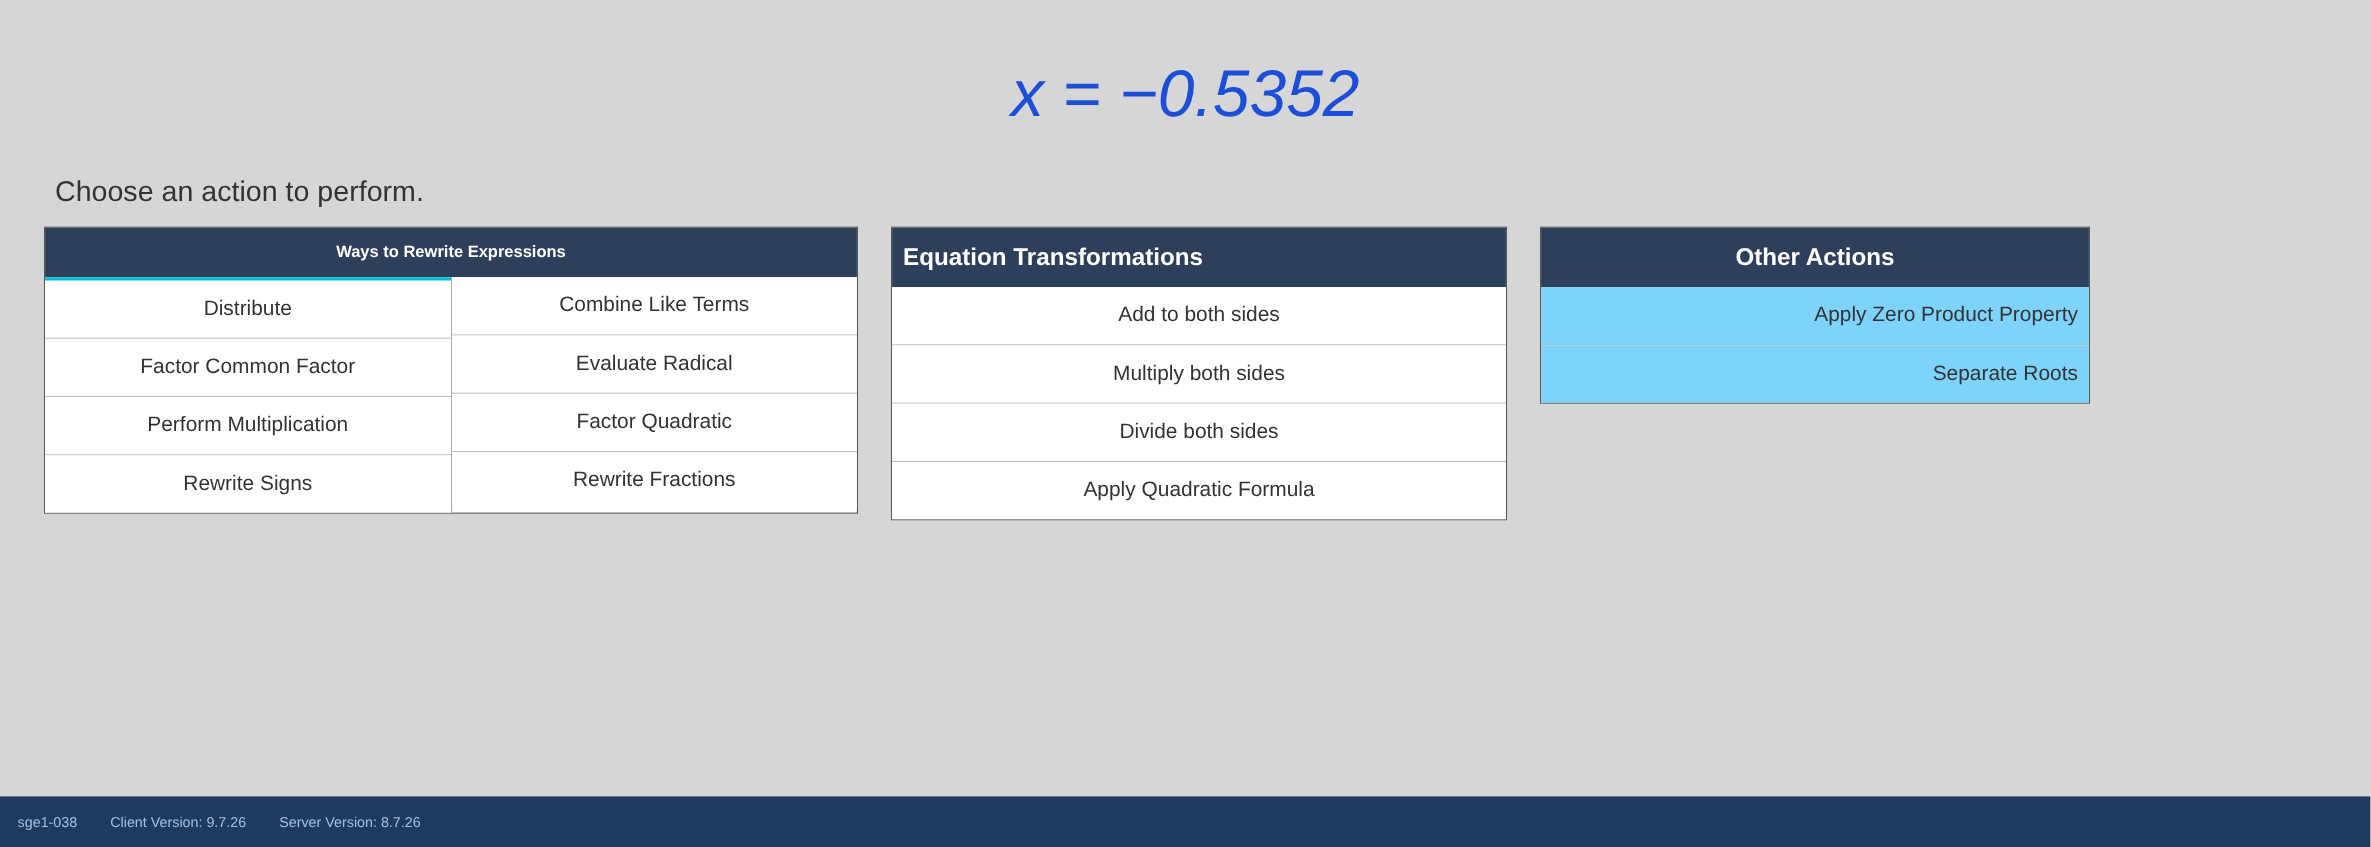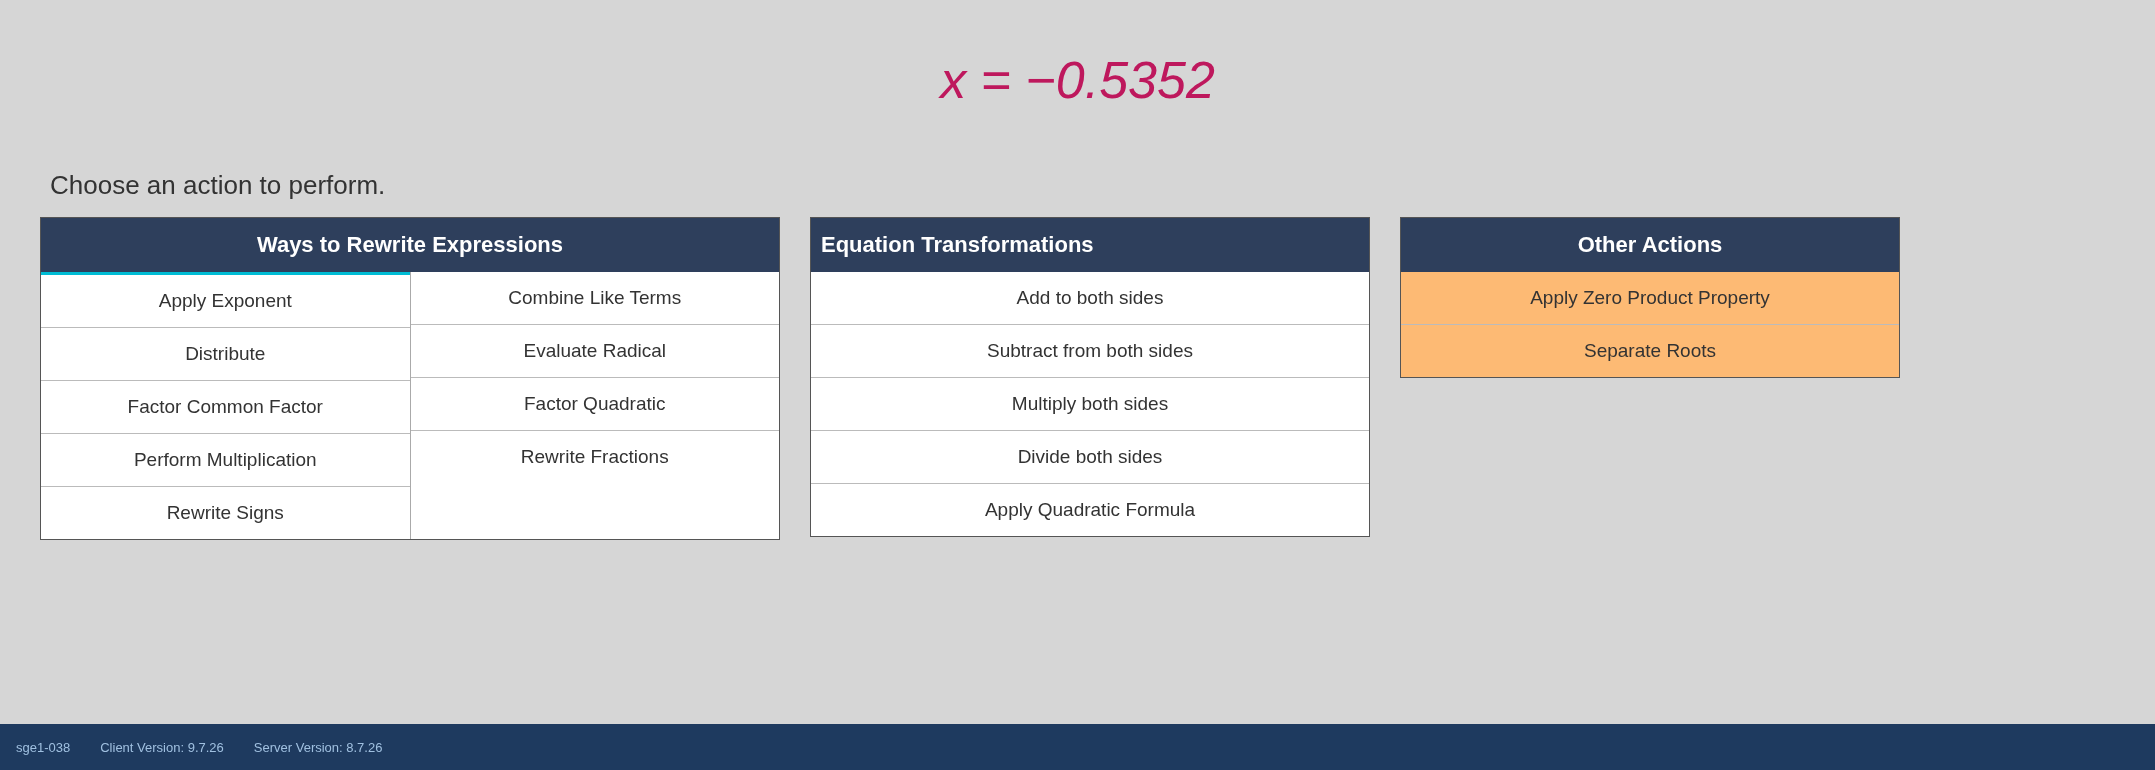--- a/index.html
+++ b/index.html
@@ -11,24 +11,24 @@
       overflow: hidden;
       position: relative;
     }
 
     .main-content {
       padding: 30px 40px 0 40px;
     }
 
     .equation-display {
       text-align: center;
-      font-size: 52px;
+      font-size: 60px;
       font-style: italic;
-      color: #be185d;
-      margin-bottom: 60px;
+      color: #1d4ed8;
+      margin-bottom: 40px;
       padding-top: 20px;
     }
 
     .choose-label {
       font-size: 26px;
       color: #333;
       margin-bottom: 16px;
       padding-left: 10px;
     }
 
@@ -42,21 +42,21 @@
     
     .ways-table {
       border: 1.5px solid #555;
       background: #fff;
       min-width: 740px;
     }
 
     .ways-table-header {
       background: #2e3f5c;
       color: #fff;
-      font-size: 22px;
+      font-size: 15px;
       font-weight: bold;
       text-align: center;
       padding: 14px 10px;
     }
 
     .ways-table-body {
       display: flex;
       flex-direction: row;
     }
 
@@ -129,22 +129,22 @@
       font-weight: bold;
       text-align: center;
       padding: 14px 10px;
     }
 
     .other-table .cell {
       border-bottom: 1px solid #bbb;
       padding: 15px 10px;
       font-size: 19px;
       color: #333;
-      text-align: center;
-      background: #fdba74;
+      text-align: right;
+      background: #7dd3fc;
       cursor: pointer;
     }
     .other-table .cell:last-child {
       border-bottom: none;
     }
 
     
     .status-bar {
       position: absolute;
       bottom: 0;
@@ -173,39 +173,37 @@
   </div>
 
   <div class="choose-label">Choose an action to perform.</div>
 
   <div class="tables-row">
 
     <div class="ways-table">
       <div class="ways-table-header">Ways to Rewrite Expressions</div>
       <div class="ways-table-body">
         <div class="ways-col ways-col-left">
-          <div class="cell">Apply Exponent</div>
           <div class="cell">Distribute</div>
           <div class="cell">Factor Common Factor</div>
           <div class="cell">Perform Multiplication</div>
           <div class="cell">Rewrite Signs</div>
         </div>
         <div class="ways-col ways-col-right">
           <div class="cell">Combine Like Terms</div>
           <div class="cell">Evaluate Radical</div>
           <div class="cell">Factor Quadratic</div>
           <div class="cell">Rewrite Fractions</div>
         </div>
       </div>
     </div>
 
     <div class="eq-table">
       <div class="eq-table-header">Equation Transformations</div>
       <div class="cell">Add to both sides</div>
-      <div class="cell">Subtract from both sides</div>
       <div class="cell">Multiply both sides</div>
       <div class="cell">Divide both sides</div>
       <div class="cell">Apply Quadratic Formula</div>
     </div>
 
     <div class="other-table">
       <div class="other-table-header">Other Actions</div>
       <div class="cell">Apply Zero Product Property</div>
       <div class="cell">Separate Roots</div>
     </div>

